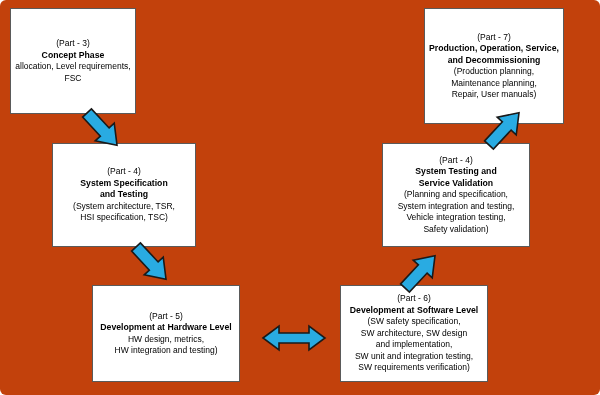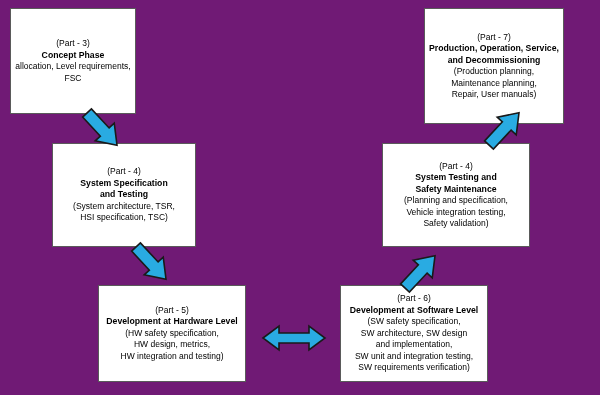--- a/index.html
+++ b/index.html
@@ -7,22 +7,23 @@
     padding: 0;
     background: #ffffff;
   }
   body {
     font-family: "Liberation Sans", sans-serif;
   }
   #canvas {
     position: relative;
     width: 600px;
     height: 395px;
-    background: #701a75;
+    background: #c2410c;
     overflow: hidden;
+    border-radius: 6px;
   }
   .node {
     position: absolute;
     box-sizing: border-box;
     border: 1px solid #5a5a5a;
     background: #ffffff;
     display: flex;
     flex-direction: column;
     align-items: center;
     justify-content: center;
@@ -71,43 +72,43 @@
   </div>
 
   <div class="node" style="left:52px; top:143px; width:144px; height:104px;">
     <div class="part">(Part - 4)</div>
     <div class="title">System Specification</div>
     <div class="title">and Testing</div>
     <div class="detail">(System architecture, TSR,</div>
     <div class="detail">HSI specification, TSC)</div>
   </div>
 
-  <div class="node" style="left:98px; top:285px; width:148px; height:97px;">
+  <div class="node" style="left:92px; top:285px; width:148px; height:97px;">
     <div class="part">(Part - 5)</div>
     <div class="title">Development at Hardware Level</div>
-    <div class="detail">(HW safety specification,</div>
     <div class="detail">HW design, metrics,</div>
     <div class="detail">HW integration and testing)</div>
   </div>
 
   <div class="node" style="left:340px; top:285px; width:148px; height:97px;">
     <div class="part">(Part - 6)</div>
     <div class="title">Development at Software Level</div>
     <div class="detail">(SW safety specification,</div>
     <div class="detail">SW architecture, SW design</div>
     <div class="detail">and implementation,</div>
     <div class="detail">SW unit and integration testing,</div>
     <div class="detail">SW requirements verification)</div>
   </div>
 
   <div class="node" style="left:382px; top:143px; width:148px; height:104px;">
     <div class="part">(Part - 4)</div>
     <div class="title">System Testing and</div>
-    <div class="title">Safety Maintenance</div>
+    <div class="title">Service Validation</div>
     <div class="detail">(Planning and specification,</div>
+    <div class="detail">System integration and testing,</div>
     <div class="detail">Vehicle integration testing,</div>
     <div class="detail">Safety validation)</div>
   </div>
 
   <div class="node" style="left:424px; top:8px; width:140px; height:116px;">
     <div class="part">(Part - 7)</div>
     <div class="title">Production, Operation, Service,</div>
     <div class="title">and Decommissioning</div>
     <div class="detail">(Production planning,</div>
     <div class="detail">Maintenance planning,</div>

